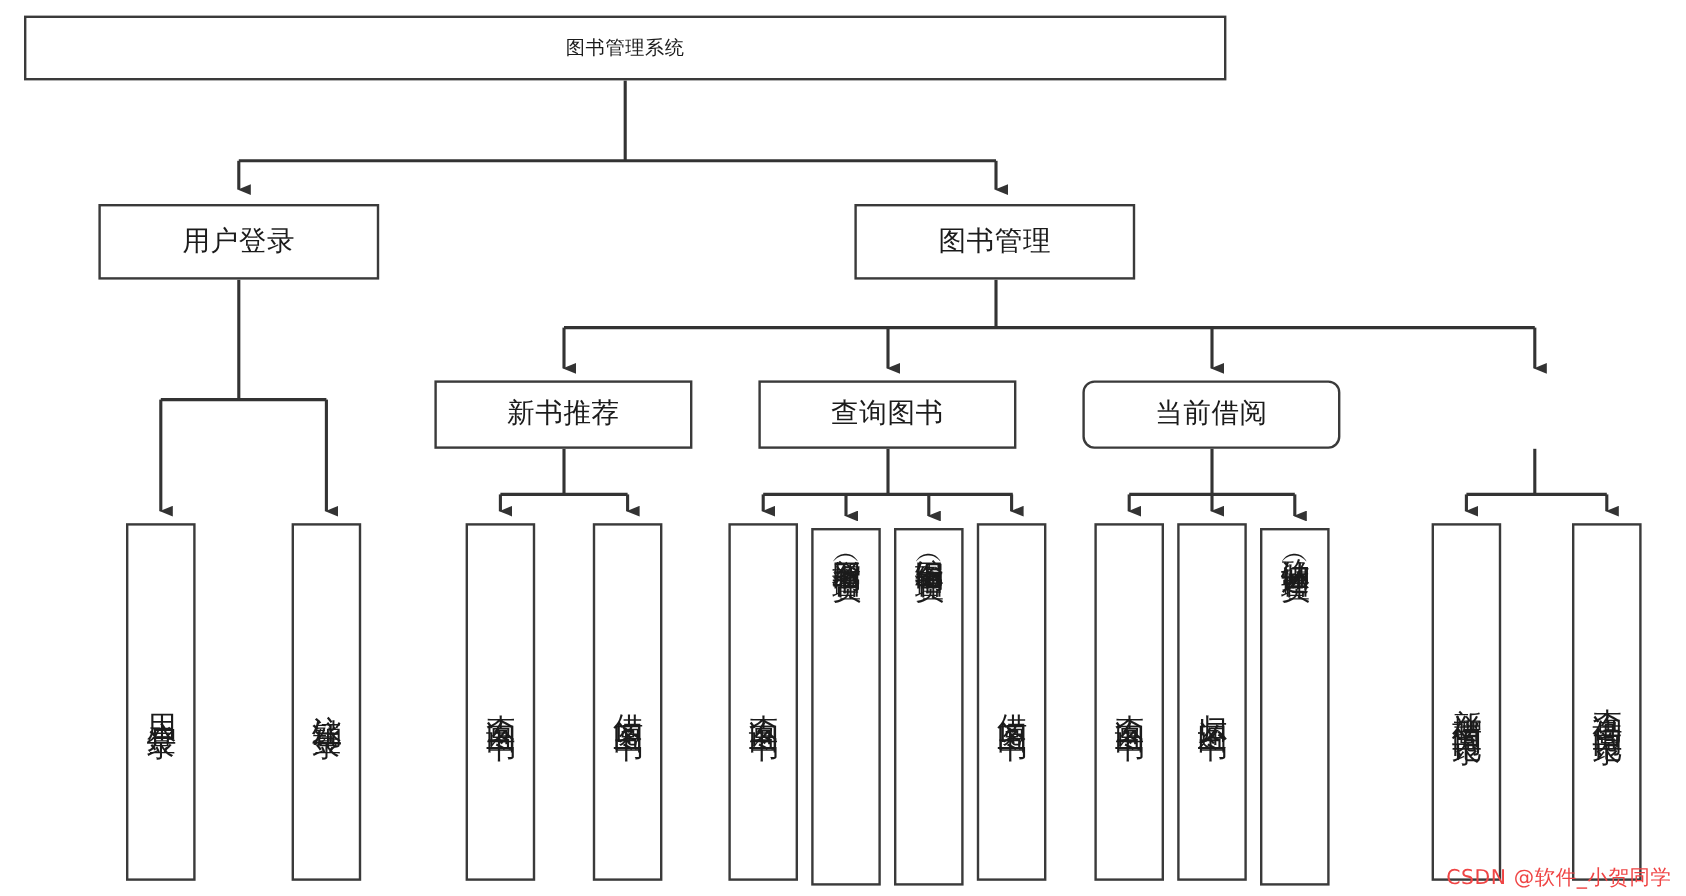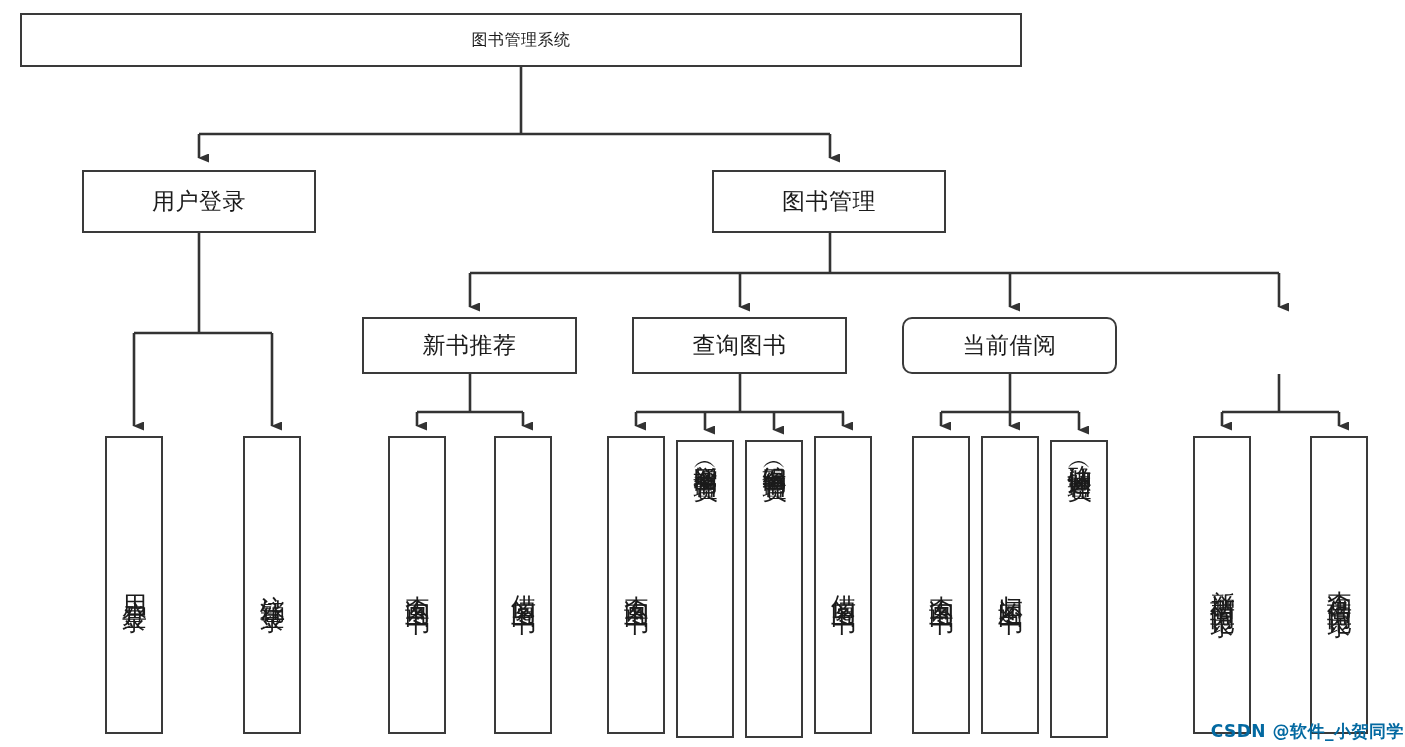--- a/index.html
+++ b/index.html
@@ -71,28 +71,27 @@
     font-size: 24px;
     letter-spacing: 2px;
   }
   
   .node.vert.mid {
     align-items: center;
     padding-top: 0;
   }
   #watermark {
     position: absolute;
-    right: 1px;
+    right: 12px;
     bottom: 4px;
     font-size: 17px;
-    color: #0369a1;
+    color: #ef4444;
     letter-spacing: 0.5px;
     white-space: nowrap;
     user-select: none;
-    font-weight: bold;
   }
 </style>
 </head>
 <body>
 
 <div id="diagram-root">
 
   <svg id="edges-layer" viewBox="0 0 1405 747" width="1405" height="747" xmlns="http://www.w3.org/2000/svg">
     <defs>
       <marker id="arrowhead" markerWidth="9" markerHeight="11" refX="4.5" refY="10" orient="auto" markerUnits="userSpaceOnUse">

